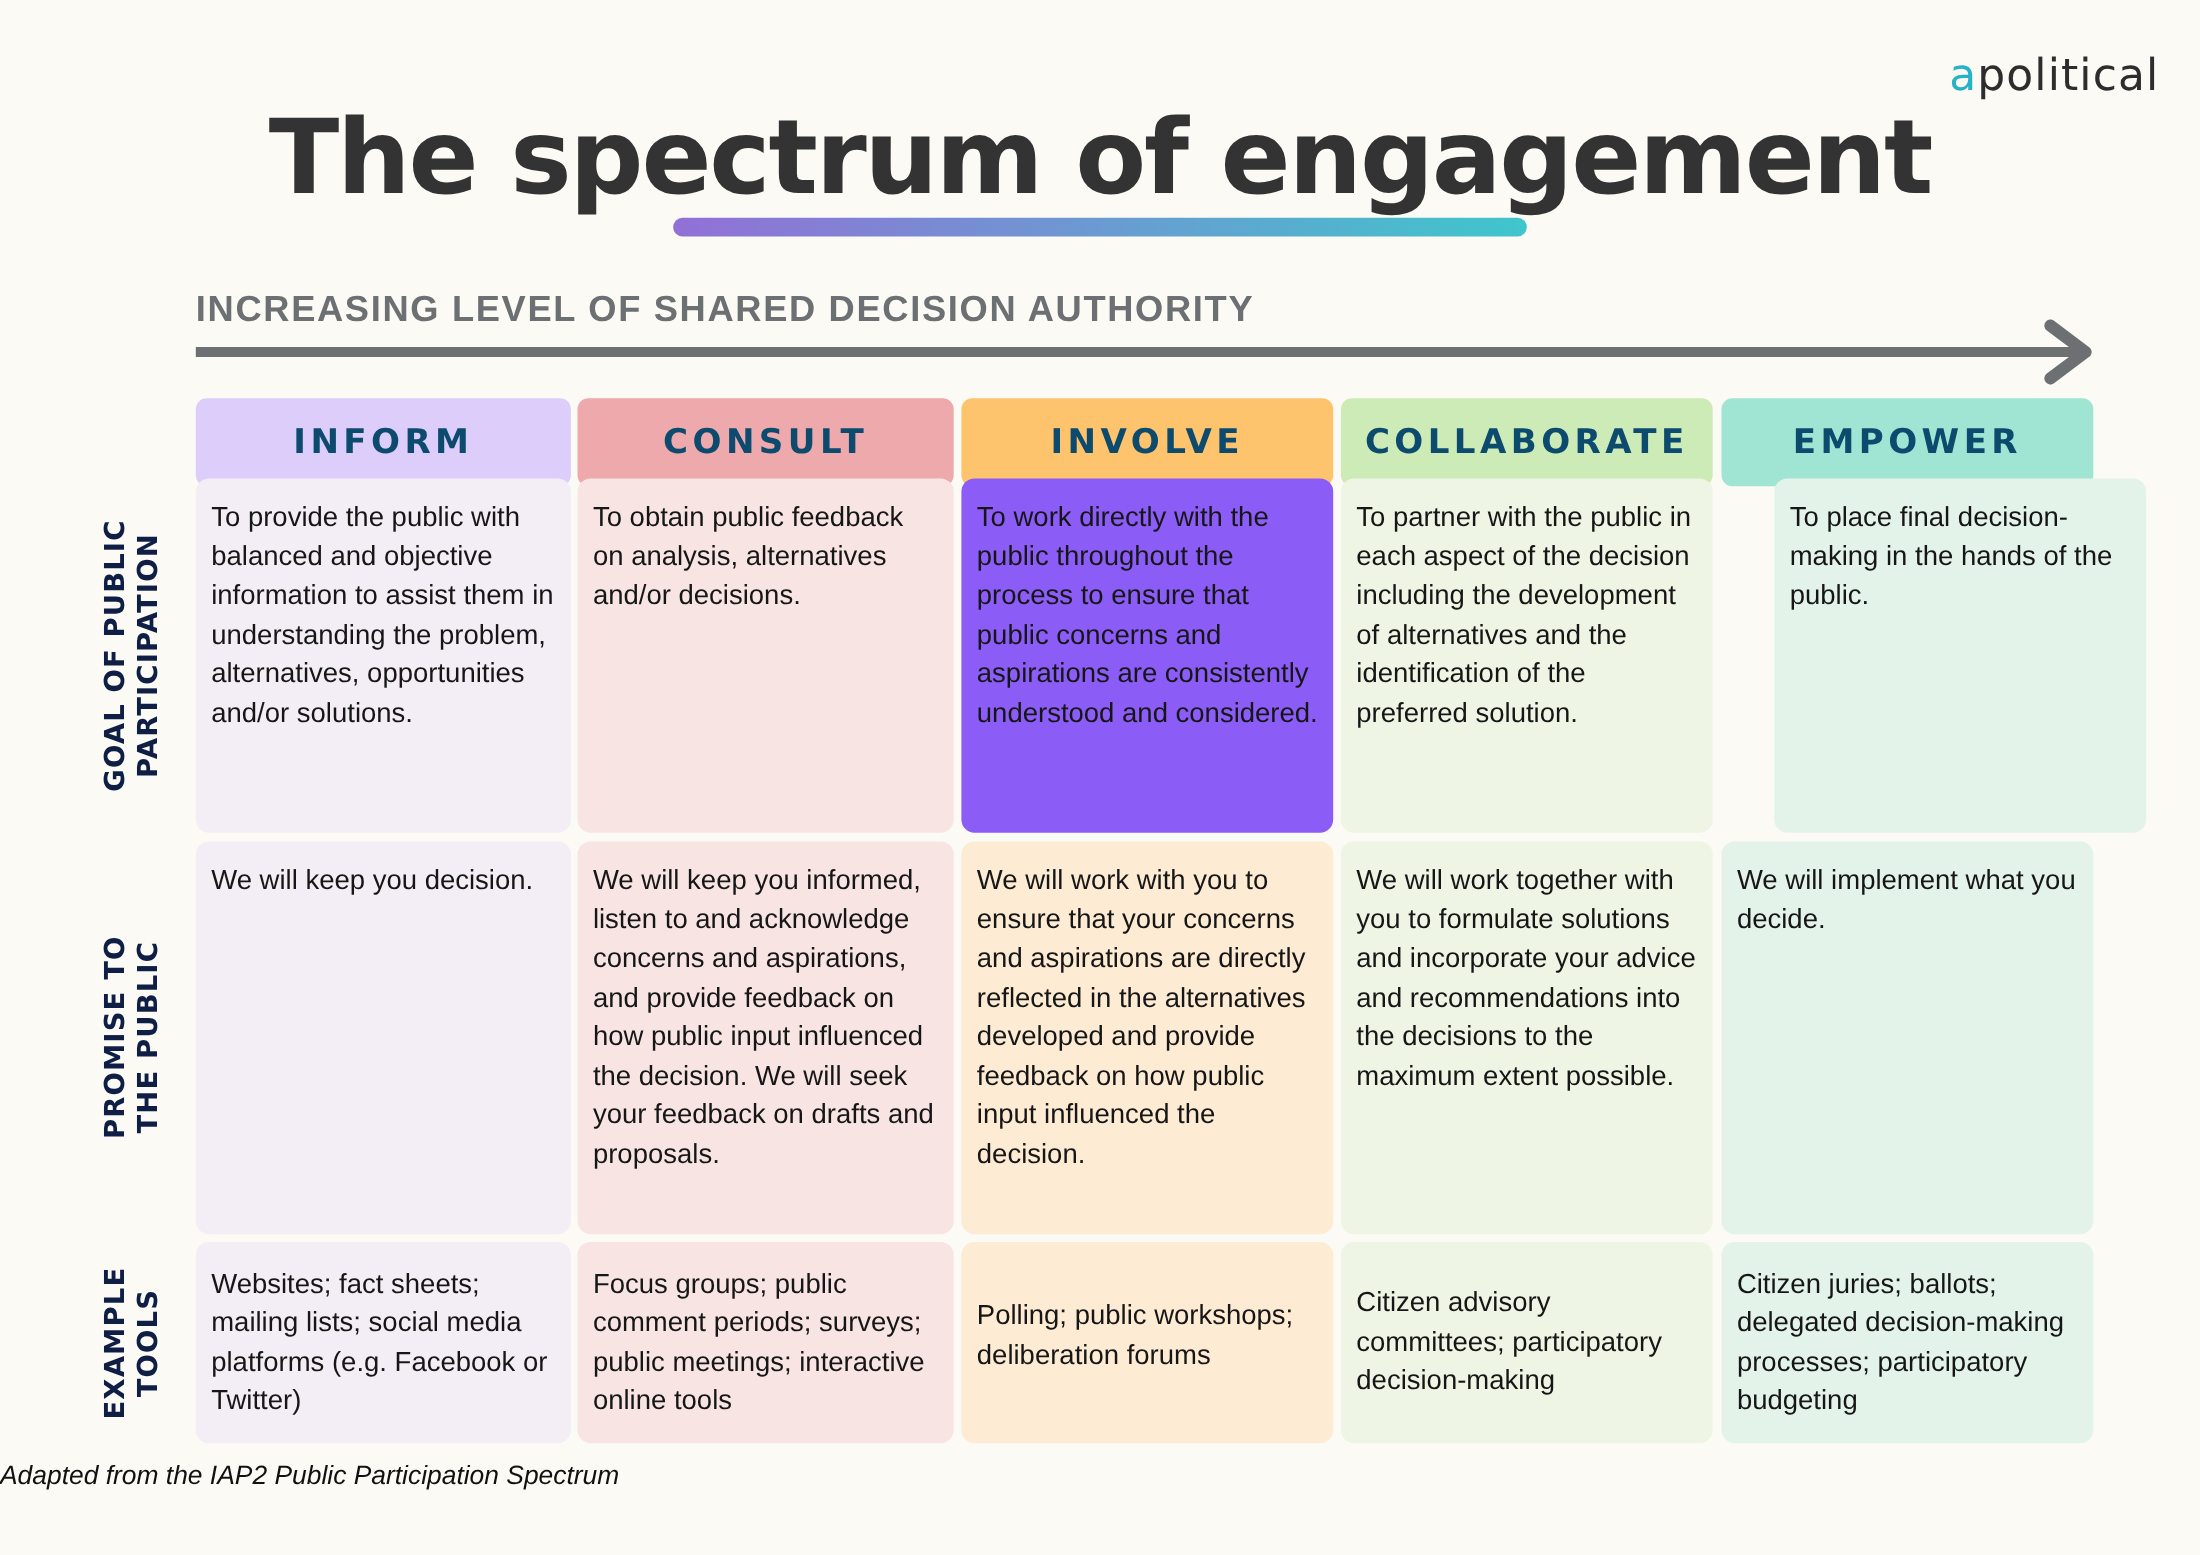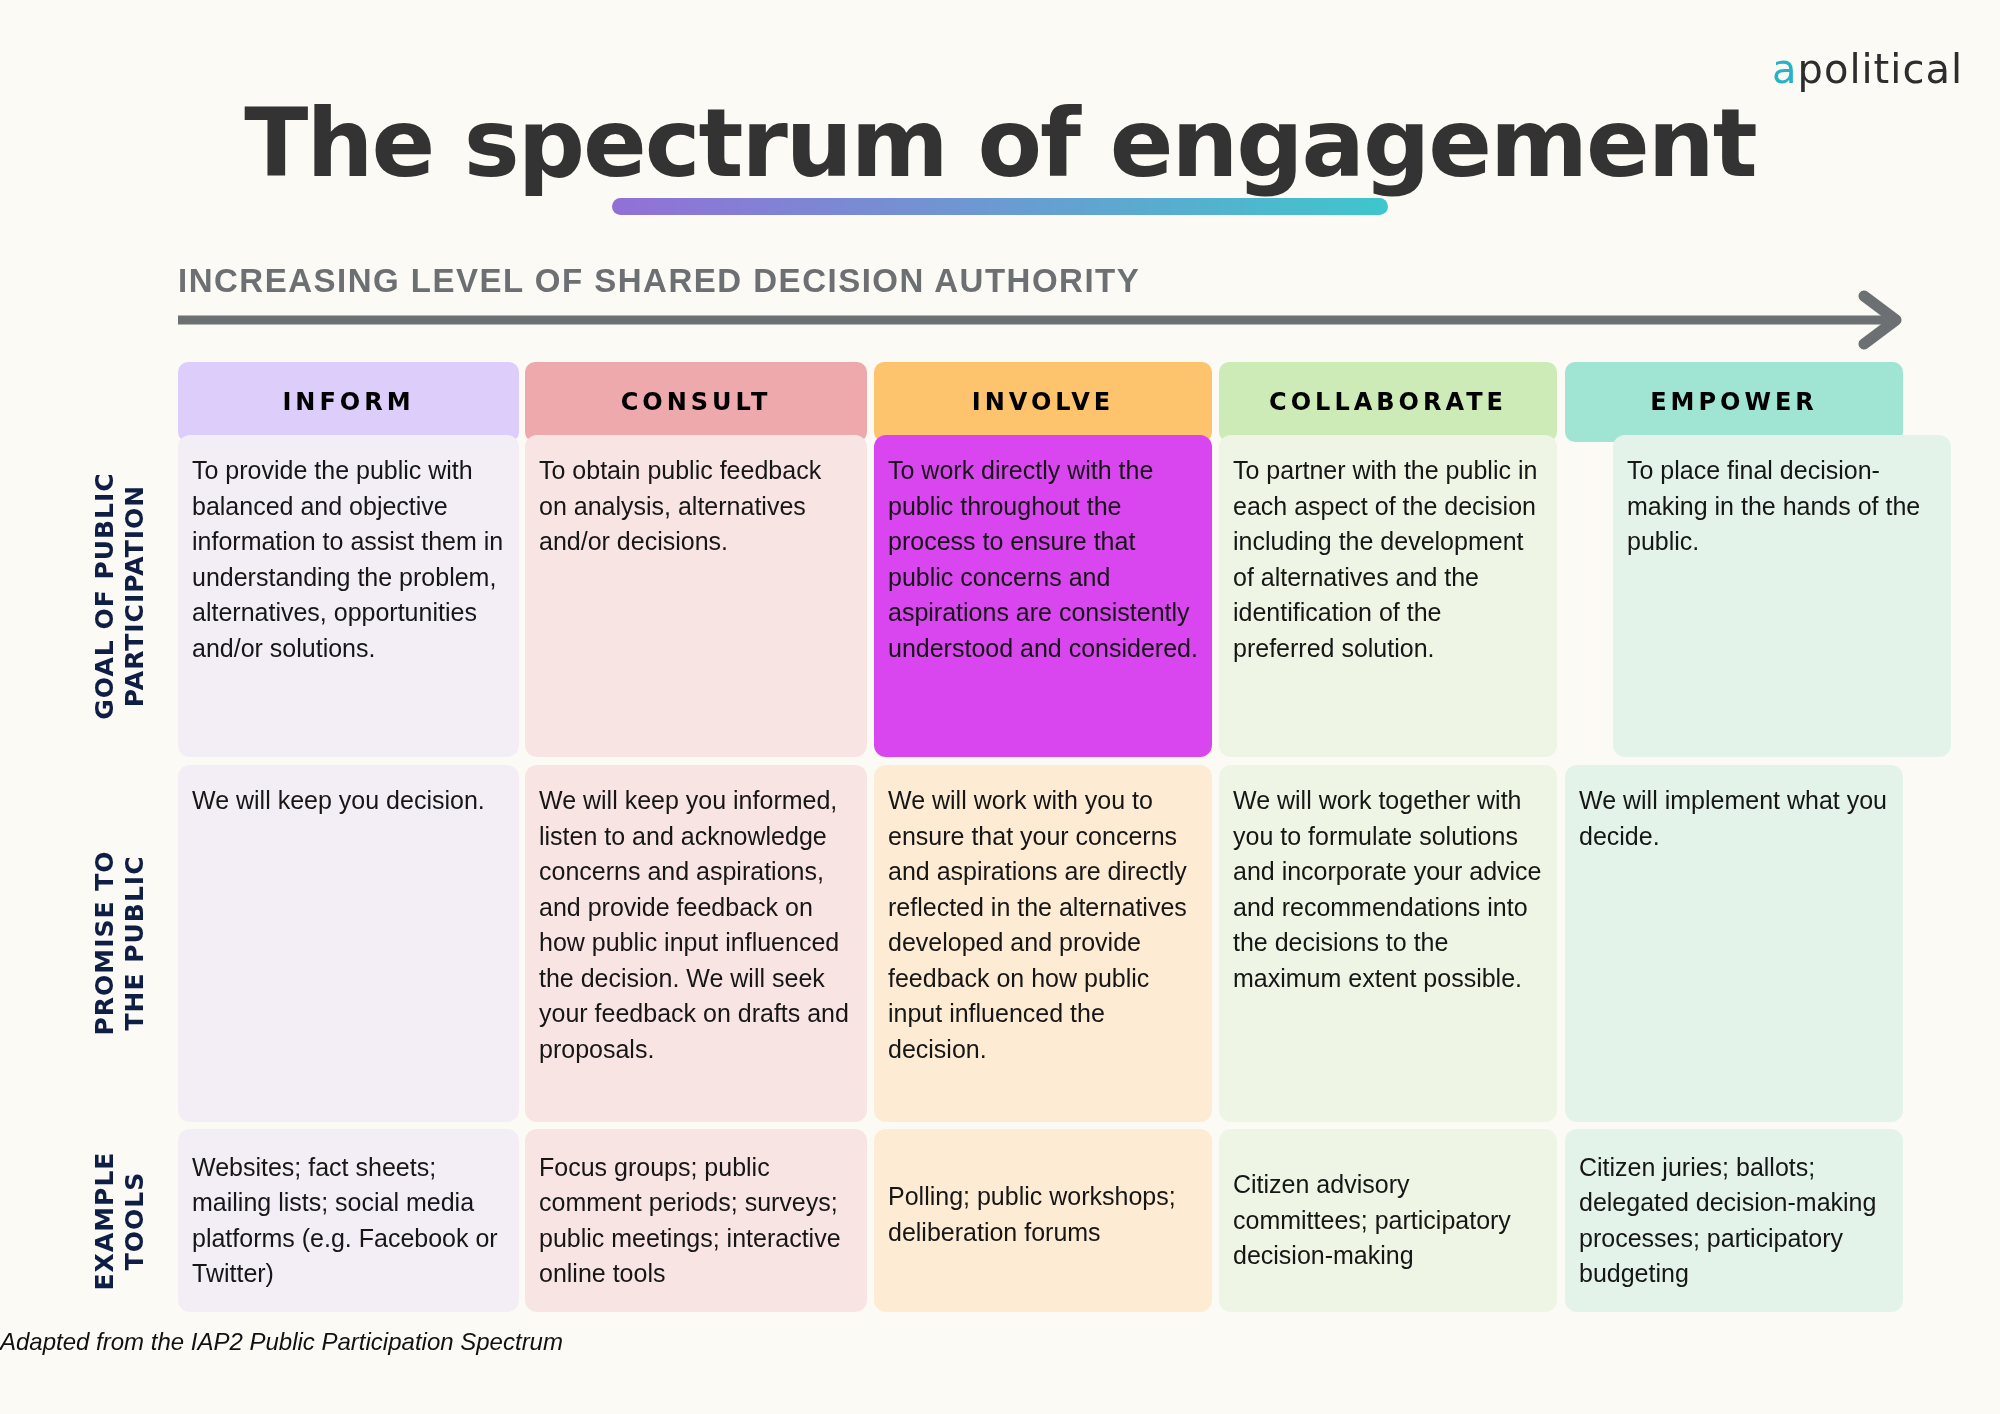--- a/index.html
+++ b/index.html
@@ -27,22 +27,22 @@
   }
   .axis-label {
     position: absolute; left: 178px; top: 262px;
     font-family: "Liberation Sans", sans-serif; font-weight: bold; font-size: 33px;
     letter-spacing: 1.5px; color: #6d7073;
   }
   .axis-arrow { position: absolute; left: 176px; top: 290px; width: 1730px; height: 60px; }
   .col-head {
     position: absolute; top: 362px; height: 80px; border-radius: 10px;
     display: flex; align-items: center; justify-content: center;
-    font-family: "DejaVu Sans", sans-serif; font-weight: bold; font-size: 24px;
-    letter-spacing: 4px; color: #000000;
+    font-family: "DejaVu Sans", sans-serif; font-weight: bold; font-size: 31px;
+    letter-spacing: 4px; color: #0c4a6e;
   }
   .cell {
     position: absolute; border-radius: 12px; box-sizing: border-box;
     padding: 18px 14px 0 14px; 
     font-family: "Liberation Sans", sans-serif; font-size: 25px; line-height: 35.5px;
     color: #161616;
   }
   .cell.tools { display: flex; align-items: center; justify-content: center; padding: 0 14px; }
   .row-label {
     position: absolute; width: 300px; height: 80px; left: 0; top: 0;
@@ -96,21 +96,21 @@
   <div class="row-label" style="left:-110px;top:52px;transform:rotate(-90deg);">
     <div>
         <div>EXAMPLE</div>
         <div>TOOLS</div>
       </div>
   </div>
 </div>
 
 <div class="cell" style="left:178px;top:435px;width:341px;height:322px;background:#f3eef6">To provide the public with balanced and objective information to assist them in understanding the problem, alternatives, opportunities and/or solutions.</div>
 <div class="cell" style="left:525px;top:435px;width:342px;height:322px;background:#f8e5e3">To obtain public feedback on analysis, alternatives and/or decisions.</div>
-<div class="cell" style="left:874px;top:435px;width:338px;height:322px;background:#d946ef">To work directly with the public throughout the process to ensure that public concerns and aspirations are consistently understood and considered.</div>
+<div class="cell" style="left:874px;top:435px;width:338px;height:322px;background:#8b5cf6">To work directly with the public throughout the process to ensure that public concerns and aspirations are consistently understood and considered.</div>
 <div class="cell" style="left:1219px;top:435px;width:338px;height:322px;background:#eef5e4">To partner with the public in each aspect of the decision including the development of alternatives and the identification of the preferred solution.</div>
 <div class="cell" style="left:1613px;top:435px;width:338px;height:322px;background:#e3f3ea">To place final decision-making in the hands of the public.</div>
 
 <div class="cell" style="left:178px;top:765px;width:341px;height:357px;background:#f3eef6">We will keep you decision.</div>
 <div class="cell" style="left:525px;top:765px;width:342px;height:357px;background:#f8e5e3">We will keep you informed, listen to and acknowledge concerns and aspirations, and provide feedback on how public input influenced the decision. We will seek your feedback on drafts and proposals.</div>
 <div class="cell" style="left:874px;top:765px;width:338px;height:357px;background:#fdebd4">We will work with you to ensure that your concerns and aspirations are directly reflected in the alternatives developed and provide feedback on how public input influenced the decision.</div>
 <div class="cell" style="left:1219px;top:765px;width:338px;height:357px;background:#eef5e4">We will work together with you to formulate solutions and incorporate your advice and recommendations into the decisions to the maximum extent possible.</div>
 <div class="cell" style="left:1565px;top:765px;width:338px;height:357px;background:#e3f3ea">We will implement what you decide.</div>
 
 <div class="cell tools" style="left:178px;top:1129px;width:341px;height:183px;background:#f3eef6">

